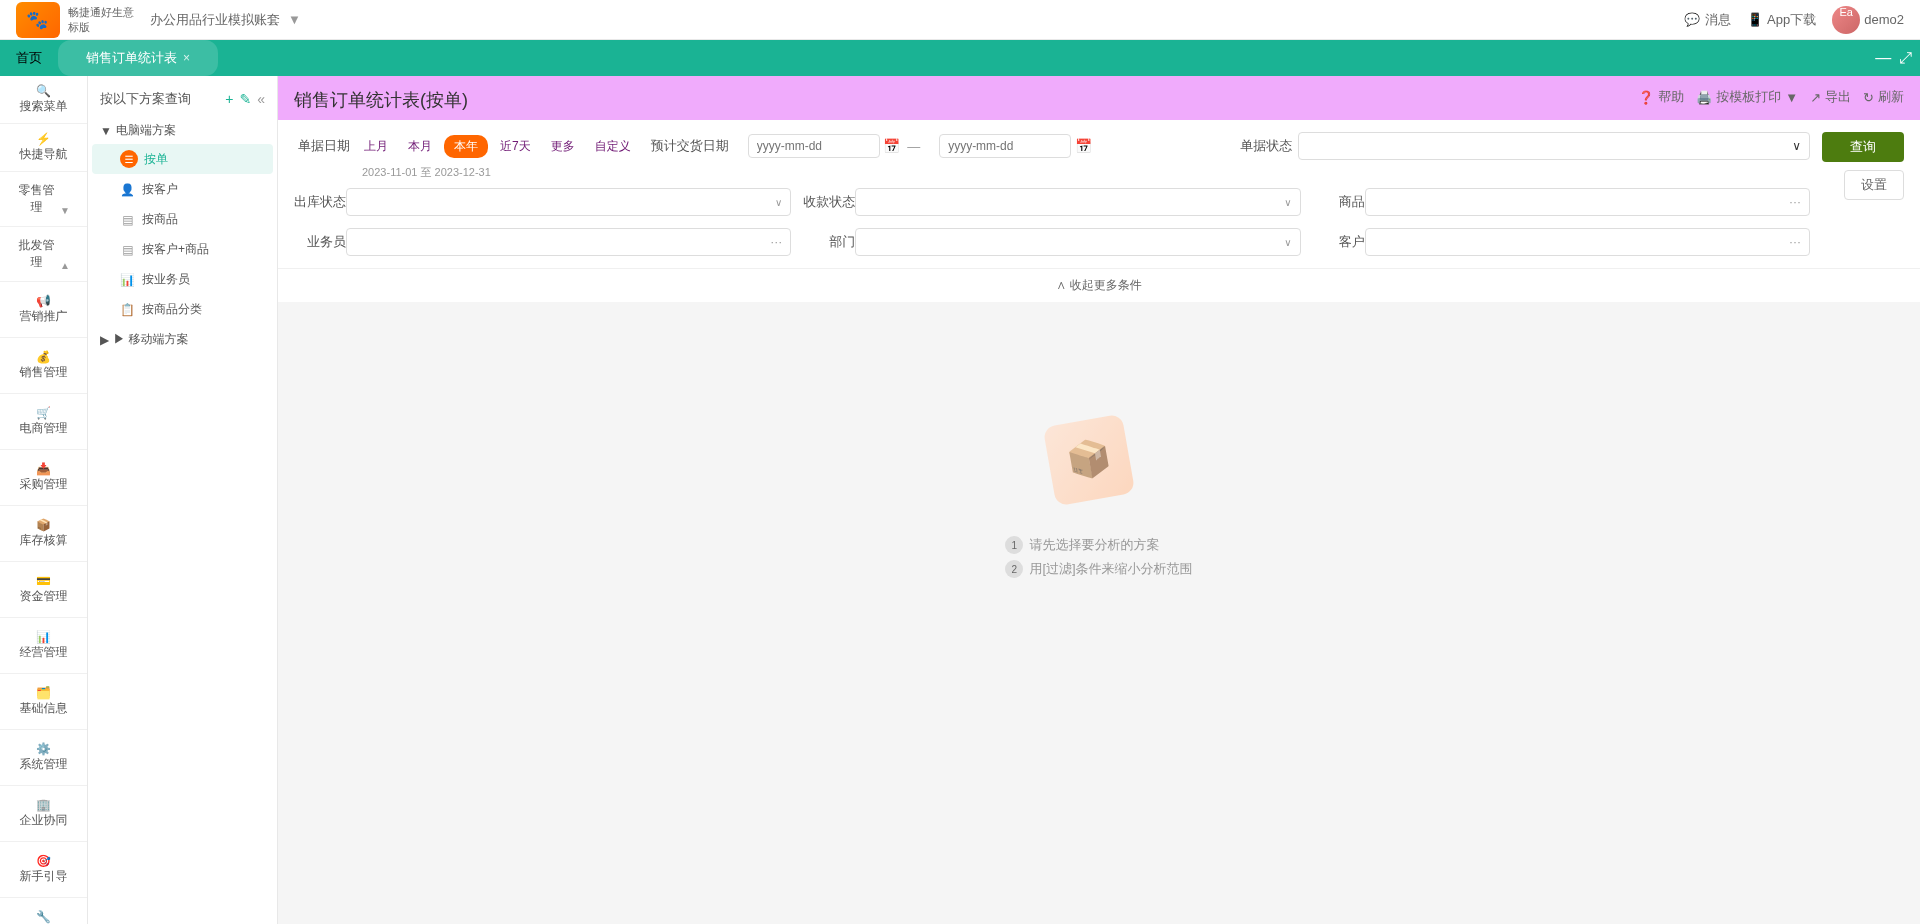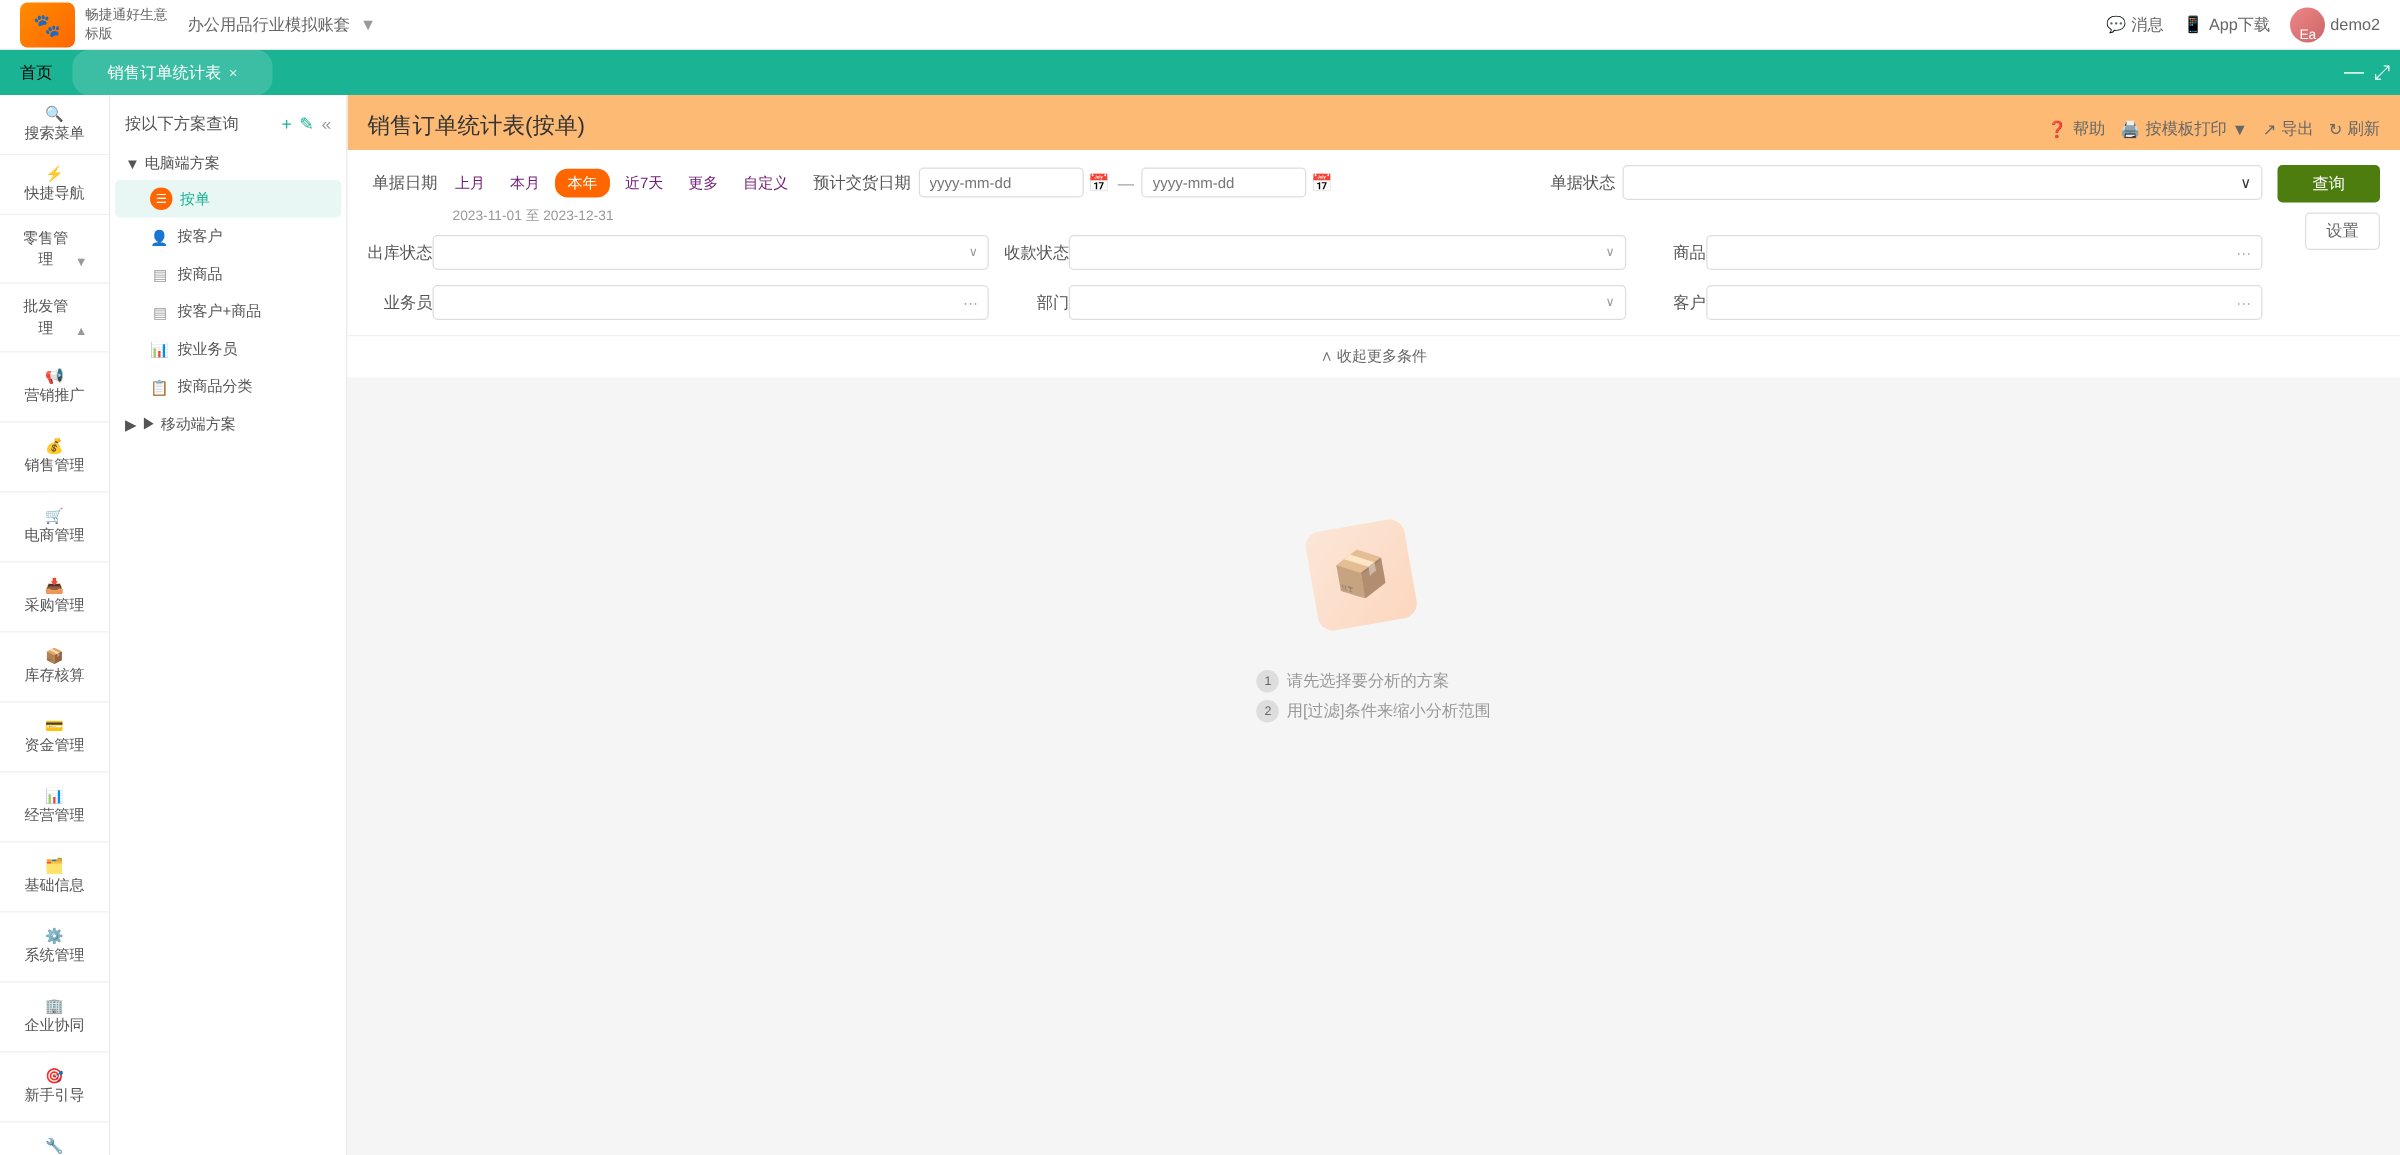--- a/index.html
+++ b/index.html
@@ -6,21 +6,21 @@
     body { font-family: 'Microsoft YaHei', Arial, sans-serif; font-size: 13px; background: #f5f5f5; color: #333; height: 924px; overflow: hidden; }
 
     
     .topbar { height: 40px; background: #fff; display: flex; align-items: center; justify-content: space-between; padding: 0 16px; border-bottom: 1px solid #e8e8e8; }
     .topbar-left { display: flex; align-items: center; gap: 8px; }
     .logo-box { width: 44px; height: 36px; background: linear-gradient(135deg, #ff8c00, #ff6600); border-radius: 6px; display: flex; align-items: center; justify-content: center; }
     .logo-icon { color: #fff; font-size: 18px; font-weight: bold; }
     .logo-text { font-size: 11px; color: #666; line-height: 1.3; }
     .topbar-right { display: flex; align-items: center; gap: 16px; color: #666; font-size: 13px; }
     .topbar-right-item { display: flex; align-items: center; gap: 4px; cursor: pointer; }
-    .avatar { width: 28px; height: 28px; background: linear-gradient(135deg, #e88, #c66); border-radius: 50%; display: flex; align-items: flex-end; justify-content: center; color: white; font-size: 11px; }
+    .avatar { width: 28px; height: 28px; background: linear-gradient(135deg, #e88, #c66); border-radius: 50%; display: flex; align-items: flex-start; justify-content: center; color: white; font-size: 11px; }
 
     
     .tabbar { height: 36px; background: #1ab394; display: flex; align-items: center; padding: 0 0 0 0; }
     .tab-home { padding: 4px 16px; height: 100%; display: flex; align-items: center; color: #000000; font-size: 13px; cursor: pointer; }
     .tab-item { padding: 0 28px; height: 100%; display: flex; align-items: center; color: #fff; font-size: 13px; background: rgba(255,255,255,0.15); cursor: pointer; gap: 6px; border-radius: 13px; }
     .tab-item .tab-close { font-size: 12px; opacity: 0.8; }
     .tabbar-right { margin-left: auto; display: flex; align-items: center; gap: 8px; padding-right: 8px; color: #fff; }
     .tabbar-right-icon { cursor: pointer; font-size: 16px; }
 
     
@@ -48,36 +48,36 @@
     .scheme-section { margin-top: 4px; }
     .scheme-section-title { padding: 4px 12px; display: flex; align-items: center; gap: 4px; color: #555; font-size: 12px; cursor: pointer; }
     .scheme-item { padding: 6px 12px 6px 28px; display: flex; align-items: center; gap: 6px; cursor: pointer; color: #555; font-size: 12px; border-radius: 4px; margin: 1px 4px; }
     .scheme-item.active { background: #e8f7f4; color: #1ab394; }
     .scheme-item-icon { width: 16px; height: 16px; display: inline-flex; align-items: center; justify-content: center; font-size: 12px; color: #999; }
     .scheme-active-badge { background: #ff6600; color: #fff; border-radius: 50%; width: 18px; height: 18px; display: flex; align-items: center; justify-content: center; font-size: 10px; }
     .mobile-section { padding: 6px 12px; display: flex; align-items: center; gap: 4px; color: #555; font-size: 12px; cursor: pointer; }
 
     
     .right-panel { flex: 1; padding: 0; overflow-y: auto; background: #f5f5f5; }
-    .page-header { padding: 12px 16px 8px; display: flex; align-items: flex-end; justify-content: space-between; background: #fdba74; }
+    .page-header { padding: 12px 16px 8px; display: flex; align-items: flex-start; justify-content: space-between; background: #f0abfc; }
     .page-title { font-size: 18px; color: #333; font-weight: normal; }
     .page-actions { display: flex; align-items: center; gap: 12px; }
     .page-action-btn { display: flex; align-items: center; gap: 4px; color: #666; font-size: 13px; cursor: pointer; }
     .page-action-btn.export { color: #666; }
     .query-btn { background: #4d7c0f; color: #fff; border: none; padding: 6px 28px; border-radius: 4px; cursor: pointer; font-size: 13px; text-align: right; }
     .set-btn { border: 1px solid #ddd; background: #fff; color: #666; padding: 5px 16px; border-radius: 4px; cursor: pointer; font-size: 13px; margin-top: 4px; }
     .filter-row { display: flex; align-items: center; gap: 12px; margin-bottom: 12px; flex-wrap: wrap; }
     .filter-item { display: flex; align-items: center; gap: 6px; }
     .filter-label { color: #555; font-size: 13px; white-space: nowrap; min-width: 56px; text-align: right; }
     .date-filter { display: flex; align-items: center; gap: 4px; }
     .date-btn { padding: 3px 8px; border-radius: 3px; cursor: pointer; font-size: 12px; color: #701a75; }
     .date-btn.active { background: #ff6600; color: #fff; border-radius: 10px; padding: 3px 10px; }
     .date-range-text { font-size: 11px; color: #999; }
     .date-input-group { display: flex; align-items: center; gap: 4px; }
-    .date-input { border: 1px solid #ddd; border-radius: 4px; padding: 4px 8px; font-size: 12px; color: #bbb; width: 132px; background: #fff; }
+    .date-input { border: 1px solid #ddd; border-radius: 4px; padding: 4px 8px; font-size: 12px; color: #bbb; width: 132px; background: #fff; margin-left: 13px; }
     .date-input-icon { color: #ff6600; font-size: 14px; }
     .date-separator { color: #999; }
     .select-arrow { color: #999; font-size: 10px; }
     .filter-col { flex: 1; display: flex; align-items: center; min-width: 280px; }
     .filter-col .filter-label { min-width: 52px; }
     .filter-value { border: 1px solid #ddd; border-radius: 4px; padding: 4px 8px; font-size: 12px; color: #bbb; background: #fff; flex: 1; display: flex; align-items: center; justify-content: space-between; min-height: 28px; cursor: pointer; }
     .filter-value .dots { color: #999; }
     .collapse-bar { text-align: center; padding: 8px; background: #fff; border-top: 1px solid #f0f0f0; }
     .collapse-btn { color: #666; font-size: 12px; cursor: pointer; }
 

